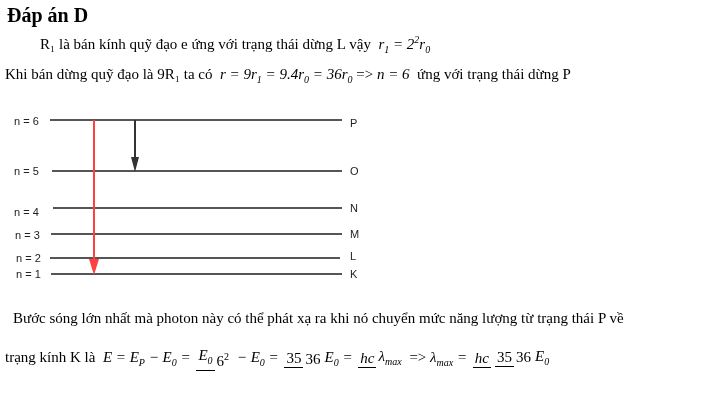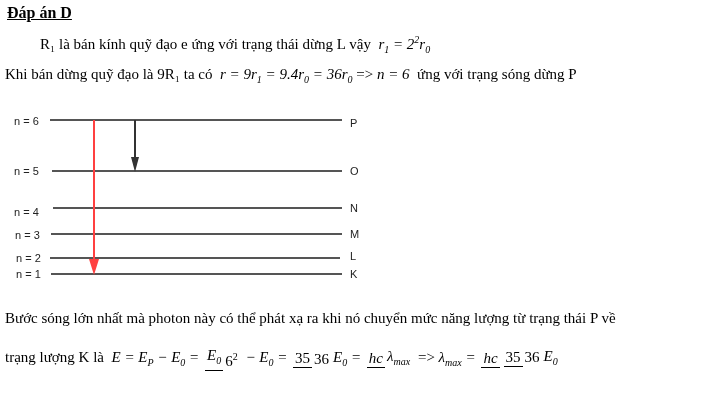--- a/index.html
+++ b/index.html
@@ -1,22 +1,22 @@
 <!DOCTYPE html>
 <html><head>
 <meta charset="utf-8">
 <style>
   html, body { margin: 0; padding: 0; background: #ffffff; }
   body { width: 702px; height: 401px; position: relative; overflow: hidden;
          font-family: "Liberation Serif", serif; color: #000; font-size: 15px; }
   .abs { position: absolute; white-space: nowrap; }
-  .title { left: 7px; top: 4px; font-weight: bold; font-size: 16px; text-decoration: underline; }
+  .title { left: 7px; top: 4px; font-weight: bold; font-size: 20px; }
   .line1 { left: 5px; top: 34px; margin-left: 35px; }
   .line2 { left: 5px; top: 66px; }
-  .line3 { left: 5px; top: 310px; }
+  .line3 { left: 13px; top: 310px; }
   .line4 { left: 5px; top: 346px; }
   .m { font-style: italic; }
   sub, sup { font-size: 10px; }
   .frac { display: inline-flex; align-items: center; vertical-align: middle; margin: 0 2px; }
   .frac .num { border-bottom: 1px solid #000; padding: 0 2px; line-height: 18px; }
   .frac .den { padding: 0 2px; line-height: 18px; }
   svg text { font-family: "Liberation Sans", sans-serif; font-size: 11px; fill: #222; }
 </style>
 </head>
 <body>
@@ -24,21 +24,21 @@
 <div class="abs title">Đáp án D</div>
 
 <div class="abs line1">
   <span>R₁ là bán kính quỹ đạo e ứng với trạng thái dừng L vậy</span>
   <span class="m">&nbsp;r<sub>1</sub> = 2<sup>2</sup>r<sub>0</sub></span>
 </div>
 
 <div class="abs line2">
   <span>Khi bán dừng quỹ đạo là 9R₁ ta có</span>
   <span class="m">&nbsp;r = 9r<sub>1</sub> = 9.4r<sub>0</sub> = 36r<sub>0</sub> <span style="font-style:normal">=&gt;</span> n = 6&nbsp;</span>
-  <span>ứng với trạng sóng dừng P</span>
+  <span>ứng với trạng thái dừng P</span>
 </div>
 
 <svg class="abs" style="left:0;top:100px" width="380" height="190">
   <g stroke="#555" stroke-width="2">
     <line x1="50" y1="20" x2="342" y2="20"></line>
     <line x1="52" y1="71" x2="342" y2="71"></line>
     <line x1="53" y1="108" x2="342" y2="108"></line>
     <line x1="51" y1="134" x2="342" y2="134"></line>
     <line x1="50" y1="158" x2="340" y2="158"></line>
     <line x1="51" y1="174" x2="342" y2="174"></line>
@@ -65,21 +65,21 @@
   </g>
   <g>
     <line x1="135" y1="20" x2="135" y2="60" stroke="#333" stroke-width="2"></line>
     <polygon points="131,57 139,57 135,72" fill="#333"></polygon>
   </g>
 </svg>
 
 <div class="abs line3">Bước sóng lớn nhất mà photon này có thể phát xạ ra khi nó chuyển mức năng lượng từ trạng thái P về</div>
 
 <div class="abs line4">
-  <span>trạng lượng K là</span>
+  <span>trạng kính K là</span>
   <span class="m">&nbsp;E = E<sub>P</sub> − E<sub>0</sub> =
     <span class="frac">
         <span class="num">E<sub>0</sub></span>
         <span class="den" style="font-style:normal">6<sup>2</sup></span>
       </span>
     − E<sub>0</sub> =
     <span class="frac" style="font-style:normal">
         <span class="num">35</span>
         <span class="den">36</span>
       </span>E<sub>0</sub> =

